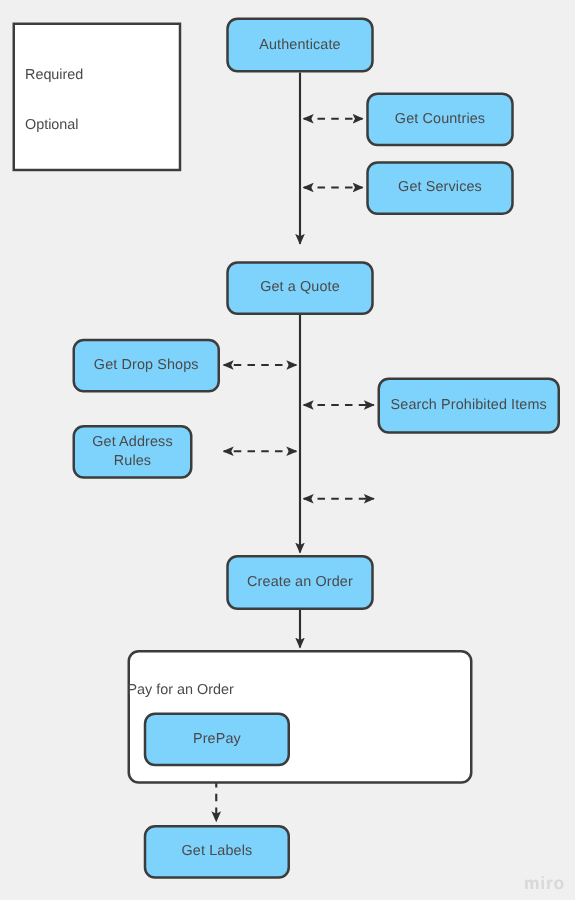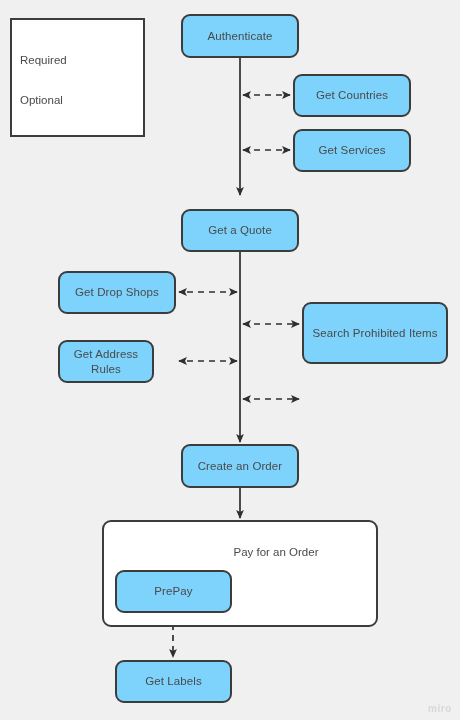--- a/index.html
+++ b/index.html
@@ -46,42 +46,41 @@
     position: absolute;
     background: #ffffff;
     border: 2px solid #3c3c3c;
     border-radius: 9px;
     box-sizing: border-box;
   }
   .group-label {
     position: absolute;
     color: #4a4a4a;
     font-size: 11.5px;
-    text-align: center;
+    text-align: left;
     white-space: nowrap;
-    padding-left: 36px;
   }
   .legend-box {
     position: absolute;
     background: #ffffff;
     border: 2px solid #3c3c3c;
     border-radius: 0;
     box-sizing: border-box;
   }
   .legend-label {
     position: absolute;
     color: #4a4a4a;
     font-size: 11.5px;
     white-space: nowrap;
   }
   .watermark {
     position: absolute;
     right: 8px;
     bottom: 6px;
-    font-size: 10px;
+    font-size: 14px;
     font-weight: bold;
     color: #d8d8d8;
     letter-spacing: 0.6px;
     user-select: none;
   }
 </style>
 </head>
 <body>
 
 <div id="canvas">
@@ -164,21 +163,21 @@
   <div class="node" style="left:293px; top:74px; width:118px; height:43px;">Get Countries</div>
 
   <div class="node" style="left:293px; top:129px; width:118px; height:43px;">Get Services</div>
 
   <div class="node" style="left:181px; top:209px; width:118px; height:43px;">Get a Quote</div>
 
   <div class="node" style="left:58px; top:271px; width:118px; height:43px;">Get Drop Shops</div>
 
   <div class="node" style="left:58px; top:340px; width:96px; height:43px;">Get Address Rules</div>
 
-  <div class="node" style="left:302px; top:302px; width:146px; height:62px;">Search Prohibited Items</div>
+  <div class="node" style="left:302px; top:302px; width:146px; height:45px;">Search Prohibited Items</div>
 
 
   <div class="node" style="left:181px; top:444px; width:118px; height:44px;">Create an Order</div>
 
   <div class="group-box" style="left:102px; top:520px; width:276px; height:107px;"></div>
   <div class="group-label" style="left:102px; top:546px; width:276px;">Pay for an Order</div>
 
   <div class="node" style="left:115px; top:570px; width:117px; height:43px;">PrePay</div>
 
 

